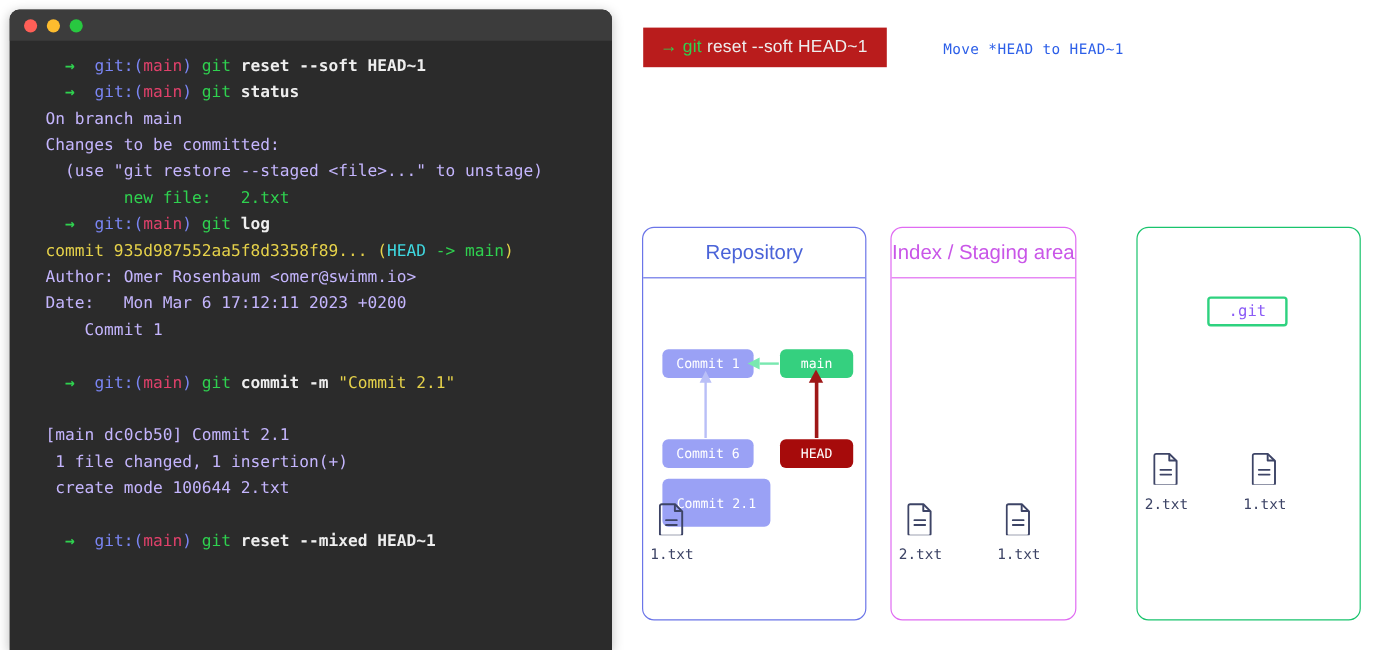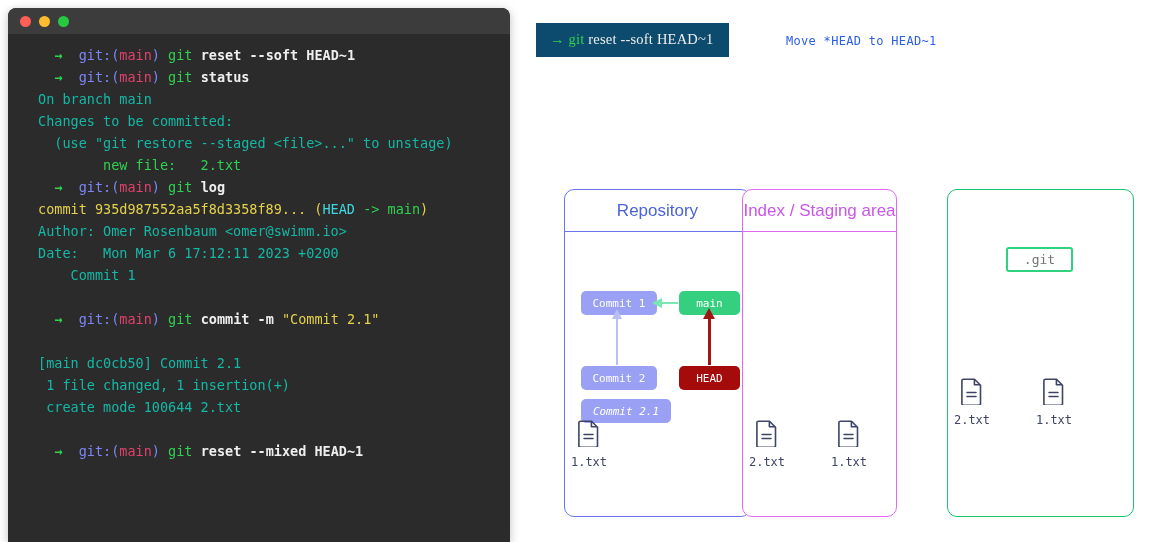--- a/index.html
+++ b/index.html
@@ -37,29 +37,29 @@
   }
   .tline{height:22px;margin-left:20px;}
   .tline.blank{height:22px;}
   .c-green{color:#2fd14f;}
   .c-arrow{color:#2fd14f;font-weight:bold;}
   .c-blue{color:#7b86f4;}
   .c-pink{color:#e0416b;}
   .c-white{color:#eeeeee;}
   .c-yellow{color:#e6d24a;}
   .c-cyan{color:#3fd8e0;}
-  .c-gray{color:#14b8a6;}
+  .c-gray{color:#c4b5fd;}
   .bold{font-weight:bold;}
 
   
   #cmd-badge{
     position:absolute;left:536px;top:23px;
-    background:#0c4a6e;
+    background:#b91c1c;
     padding:8px 16px 9px 14px;
-    font-family:Liberation Serif, serif;
+    font-family:Liberation Sans, sans-serif;
     font-size:14.5px;
     color:#ffffff;
     white-space:pre;
     letter-spacing:.2px;
   }
   #cmd-note{
     position:absolute;left:786px;top:34px;
     font-family:"DejaVu Sans Mono","Liberation Mono",monospace;
     font-size:12px;
     color:#2c5fe8;
@@ -75,21 +75,21 @@
     box-sizing:border-box;
   }
   .panel-header{
     height:42px;
     display:flex;align-items:center;justify-content:center;
     font-size:17px;
     box-sizing:border-box;
   }
   .panel-body{position:relative;height:285px;}
 
-  #panel-repository{left:564px;width:187px;border:1.6px solid #6b75e8;}
+  #panel-repository{left:535px;width:187px;border:1.6px solid #6b75e8;}
   #panel-repository .panel-header{border-bottom:1.6px solid #6b75e8;color:#4a63d8;}
   #panel-index{left:742px;width:155px;border:1.6px solid #e06bf2;}
   #panel-index .panel-header{border-bottom:1.6px solid #e06bf2;color:#c956e8;}
   #panel-working{left:947px;width:187px;border:1.6px solid #19c46d;}
   #panel-working .panel-header{border-bottom:1.6px solid #19c46d;color:#13b862;}
 
   
   .node{
     position:absolute;
     display:flex;align-items:center;justify-content:center;
@@ -98,21 +98,21 @@
     border-radius:5px;
     box-sizing:border-box;
     white-space:nowrap;
   }
   .node-commit{background:#9aa1f5;}
   .node-branch{background:#35d07f;}
   .node-head{background:#a60b0b;}
 
   #node-commit1{left:16px;top:59px;width:76px;height:24px;}
   #node-commit2{left:16px;top:134px;width:76px;height:24px;}
-  #node-commit21{left:16px;top:167px;width:90px;height:24px;font-style:italic;}
+  #node-commit21{left:16px;top:167px;width:90px;height:40px;}
   #node-main{left:114px;top:59px;width:61px;height:24px;}
   #node-head{left:114px;top:134px;width:61px;height:24px;}
 
   .arrow{position:absolute;}
   
   #arrow-commit2-commit1{left:51px;top:86px;width:2px;height:47px;background:#b9bff7;}
   #arrow-commit2-commit1:after{
     content:"";position:absolute;left:-4px;top:-9px;
     border-left:5px solid transparent;border-right:5px solid transparent;
     border-bottom:10px solid #b9bff7;
@@ -131,21 +131,21 @@
     border-top:5.5px solid transparent;border-bottom:5.5px solid transparent;
     border-right:10px solid #79e8b0;
   }
 
   
   #git-box{
     position:absolute;left:58px;top:57px;width:67px;height:25px;
     border:2px solid #2ed27f;border-radius:3px;
     display:flex;align-items:center;justify-content:center;
     font-family:"DejaVu Sans Mono","Liberation Mono",monospace;
-    font-size:13px;color:#737373;
+    font-size:13px;color:#8b5cf6;
     box-sizing:border-box;
   }
 
   
   .file-row{position:absolute;bottom:48px;width:100%;display:flex;justify-content:flex-start;gap:34px;}
   .file-item{display:flex;flex-direction:column;align-items:center;gap:4px;width:48px;}
   .file-label{
     font-family:"DejaVu Sans Mono","Liberation Mono",monospace;
     font-size:12px;color:#3d4466;
   }
@@ -163,21 +163,21 @@
 </div>
 
 <div id="cmd-badge"><span class="c-arrow">→</span><span class="c-white"> </span><span class="c-green">git</span><span class="c-white"> reset --soft HEAD~1</span></div>
 
 <div id="cmd-note">Move *HEAD to HEAD~1</div>
 
 <div class="panel" id="panel-repository">
   <div class="panel-header">Repository</div>
   <div class="panel-body">
     <div class="node node-commit" id="node-commit1">Commit 1</div>
-    <div class="node node-commit" id="node-commit2">Commit 2</div>
+    <div class="node node-commit" id="node-commit2">Commit 6</div>
     <div class="node node-commit" id="node-commit21">Commit 2.1</div>
     <div class="node node-branch" id="node-main">main</div>
     <div class="node node-head" id="node-head">HEAD</div>
     <div class="arrow" id="arrow-commit2-commit1"></div>
     <div class="arrow" id="arrow-head-main"></div>
     <div class="arrow" id="arrow-main-commit1"></div>
     <div class="file-row">
         <div class="file-item">
           <span><svg width="22" height="27" viewBox="0 0 22 27">
               <path d="M2.5 1.2 h11 l6 6 v18.6 a1.6 1.6 0 0 1 -1.6 1.6 h-15.4 a1.6 1.6 0 0 1 -1.6 -1.6 v-23 a1.6 1.6 0 0 1 1.6 -1.6 z" fill="none" stroke="#3d4466" stroke-width="1.6" stroke-linejoin="round"></path>

